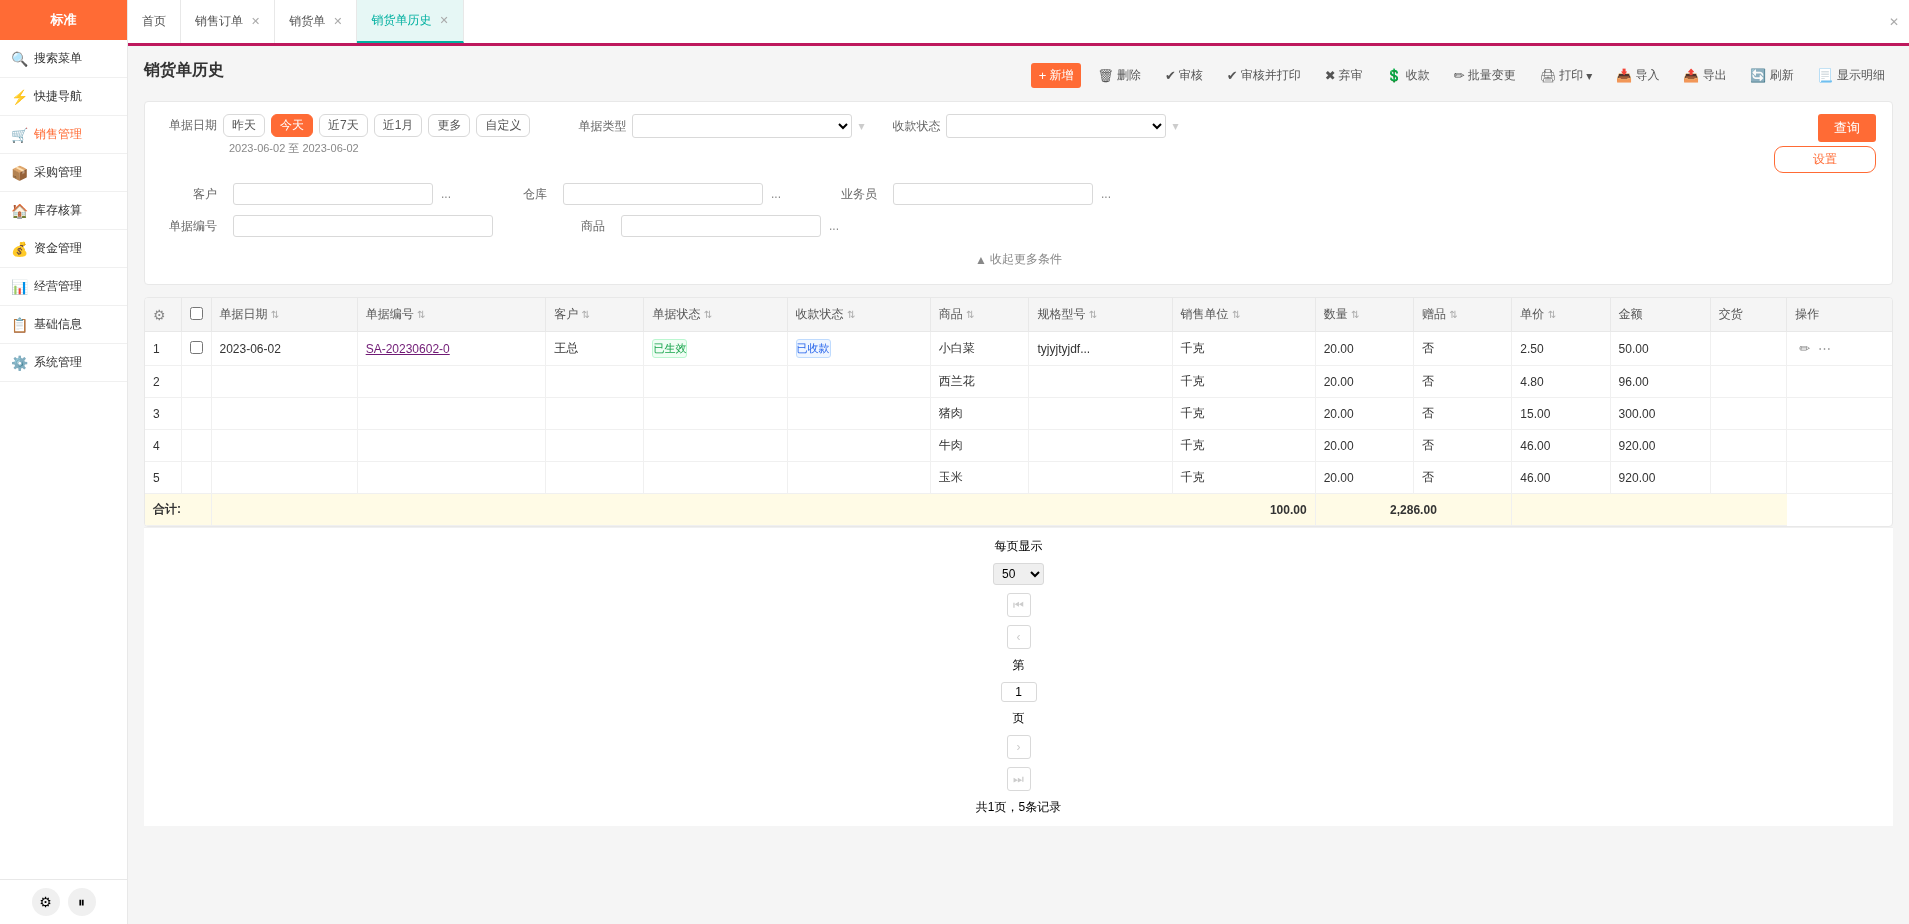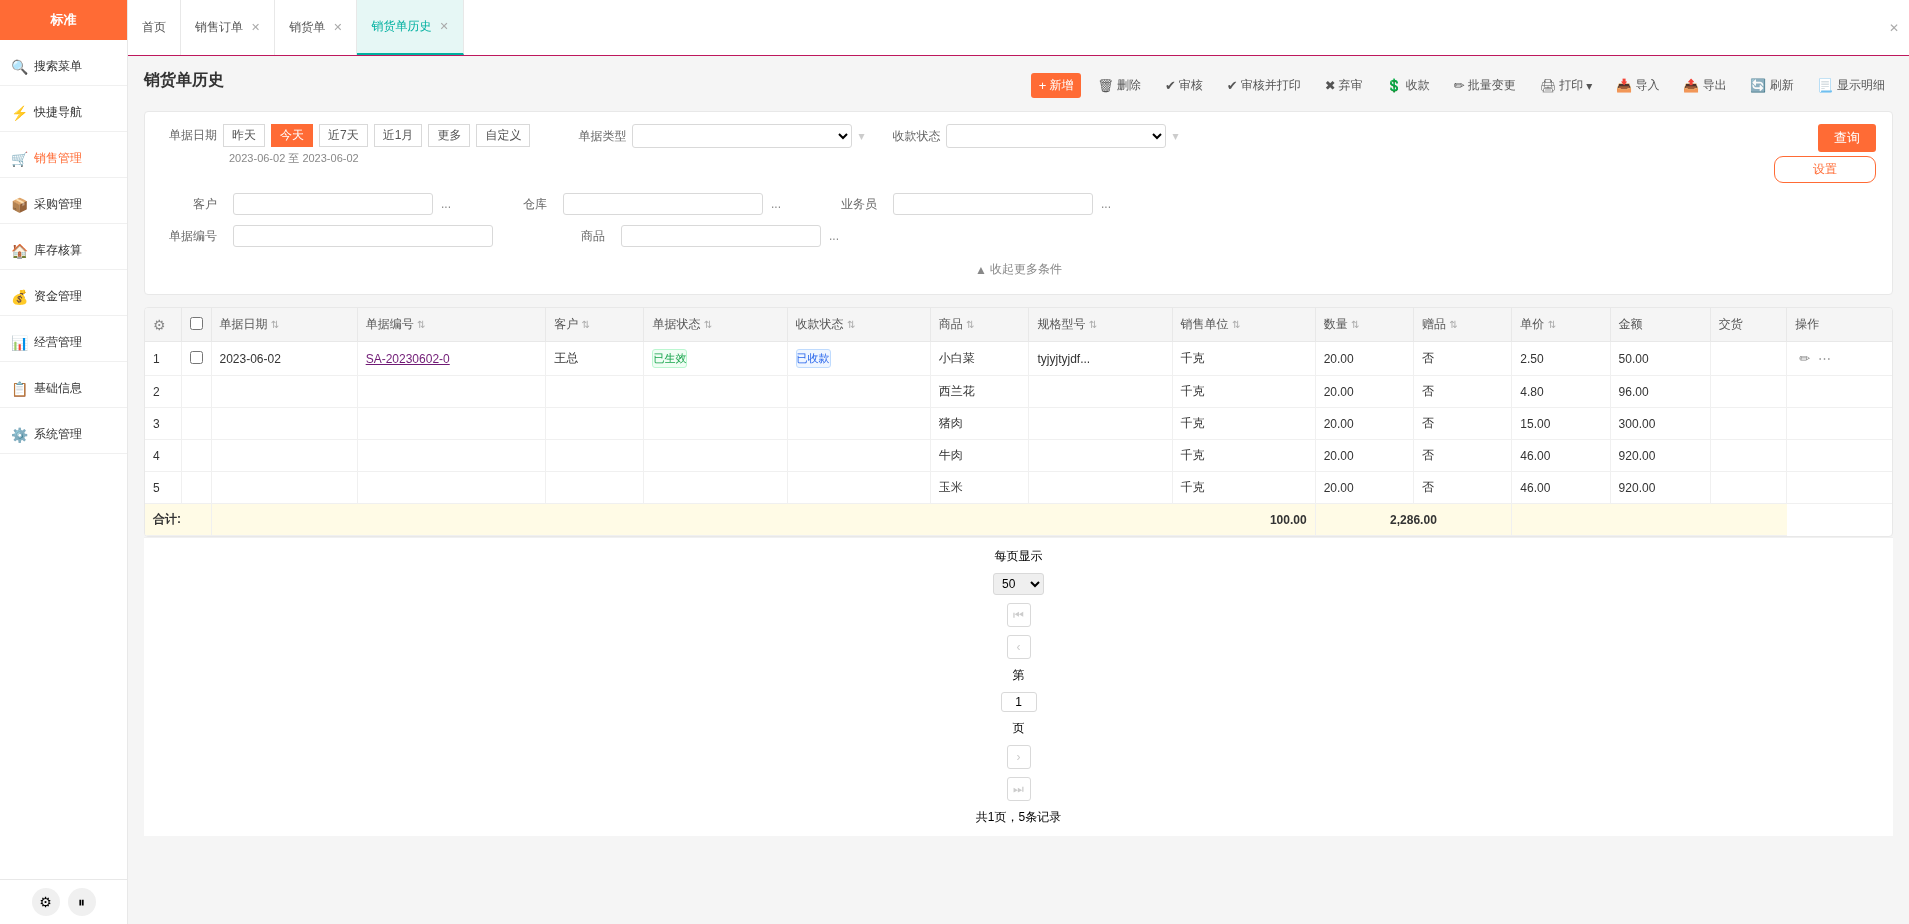--- a/index.html
+++ b/index.html
@@ -6,21 +6,20 @@
     body { display: flex; height: 924px; overflow: hidden; background: #f5f5f5; }
 
     
     .sidebar {
       width: 128px;
       background: #fff;
       border-right: 1px solid #e8e8e8;
       display: flex;
       flex-direction: column;
       flex-shrink: 0;
-      gap: 8px;
     }
     .sidebar-logo {
       height: 40px;
       background: #ff6b35;
       display: flex;
       align-items: center;
       justify-content: center;
       color: #fff;
       font-size: 13px;
       font-weight: bold;
@@ -67,23 +66,23 @@
     
     .main {
       flex: 1;
       display: flex;
       flex-direction: column;
       overflow: hidden;
     }
 
     
     .tabs-bar {
-      height: 56px;
-      background: #fff;
-      border-bottom: 1px solid #be185d;
+      height: 46px;
+      background: #fff;
+      border-bottom: 3px solid #be185d;
       display: flex;
       align-items: stretch;
       overflow: hidden;
     }
     .tab {
       display: flex;
       align-items: center;
       padding: 0 14px;
       cursor: pointer;
       color: #555;
@@ -194,21 +193,21 @@
       cursor: pointer;
     }
     .date-group {
       display: flex;
       align-items: center;
       gap: 6px;
     }
     .date-btn {
       padding: 2px 8px;
       border: 1px solid #d9d9d9;
-      border-radius: 0;
+      border-radius: 6px;
       cursor: pointer;
       background: #fff;
       font-size: 12px;
       color: #555;
     }
     .date-btn.active {
       background: #ff6b35;
       color: #fff;
       border-color: #ff6b35;
     }

